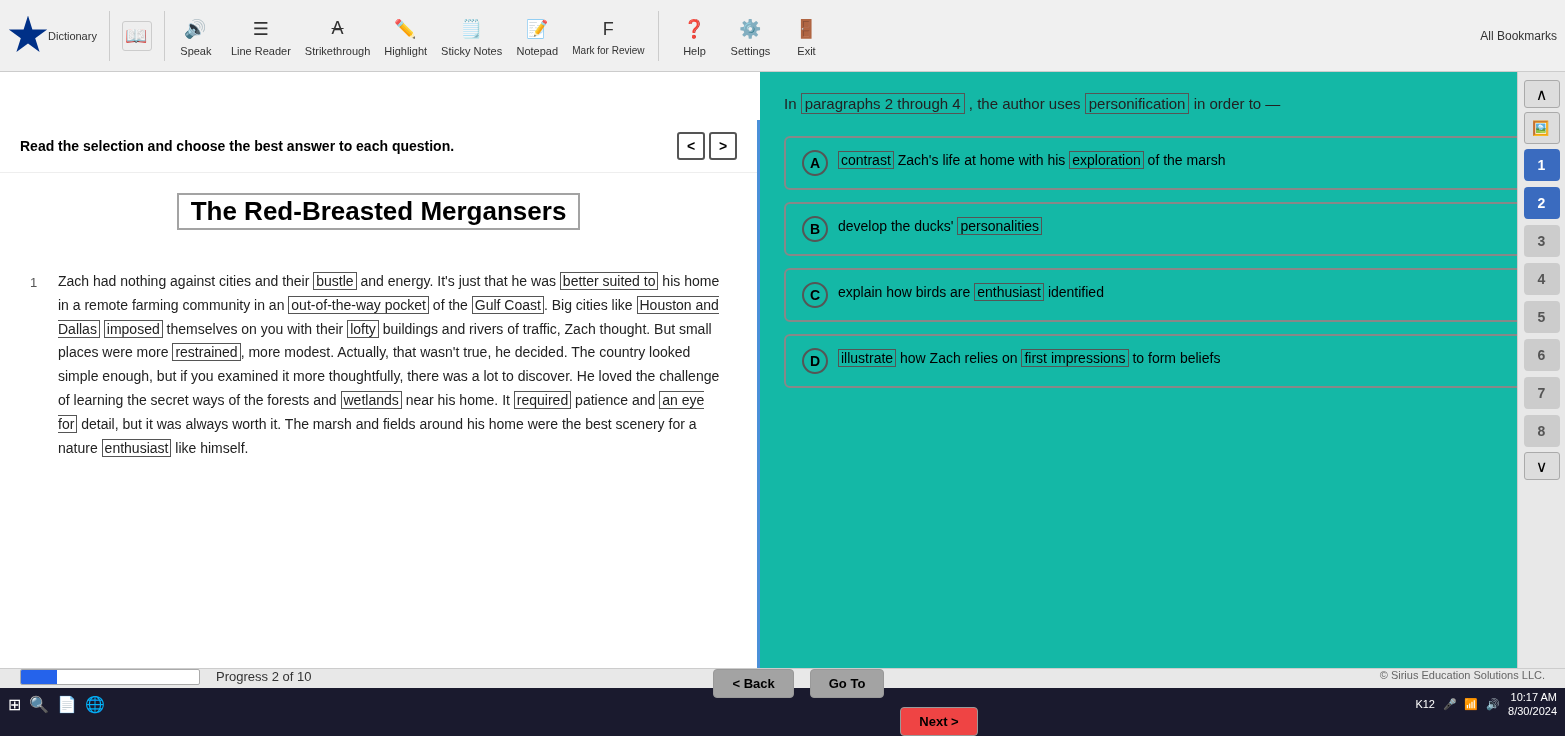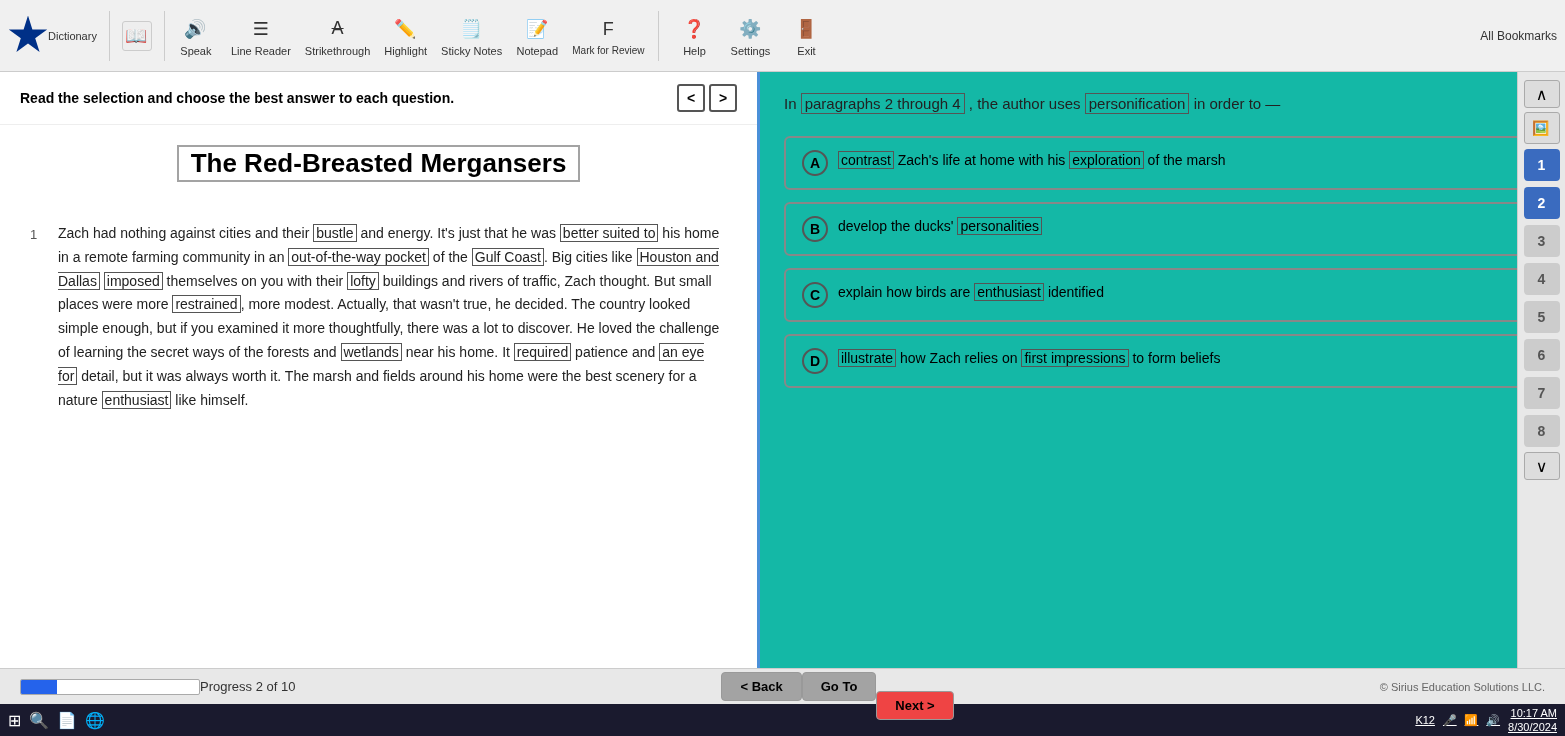--- a/index.html
+++ b/index.html
@@ -54,20 +54,21 @@
       background: #fff;
     }
 
     
     .reading-panel {
       width: 760px;
       border-right: 3px solid #4a90d9;
       display: flex;
       flex-direction: column;
       overflow: hidden;
+      margin-top: 48px;
     }
     .reading-header {
       padding: 12px 20px;
       font-size: 14px;
       font-weight: bold;
       border-bottom: 1px solid #eee;
       display: flex;
       align-items: center;
       justify-content: space-between;
     }
@@ -209,26 +210,27 @@
       background: #ddd;
       border: 1px solid #aaa;
       border-radius: 3px;
       display: flex; align-items: center; justify-content: center;
       cursor: pointer;
       font-size: 14px;
     }
 
     
     .bottom-bar {
-      height: 36px;
+      height: 20px;
       background: #e8e8e8;
       border-top: 1px solid #ccc;
       display: flex;
-      align-items: center;
+      align-items: flex-start;
       padding: 0 20px;
+      gap: 16px;
     }
     .progress-bar-container {
       width: 180px;
       height: 16px;
       background: #fff;
       border: 1px solid #aaa;
       border-radius: 2px;
       overflow: hidden;
     }
     .progress-bar-fill {
@@ -265,21 +267,21 @@
       background: #1a1a2e;
       display: flex;
       align-items: center;
       padding: 0 8px;
       gap: 8px;
       color: #fff;
       font-size: 11px;
     }
     .taskbar-left { display: flex; align-items: center; gap: 8px; }
     .taskbar-center { flex: 1; display: flex; justify-content: center; align-items: center; gap: 8px; }
-    .taskbar-right { display: flex; align-items: center; gap: 8px; font-size: 11px; text-decoration: underline; }
+    .taskbar-right { display: flex; align-items: center; gap: 8px; font-size: 11px; }
     .win-logo { font-size: 16px; cursor: pointer; }
     .taskbar-icon { font-size: 16px; cursor: pointer; }
     .taskbar-time { text-align: right; line-height: 1.3; }
 
     
     .dict-area {
       display: flex; align-items: center; font-size: 11px; color: #333; cursor: pointer;
     }
   </style>
 </head>

